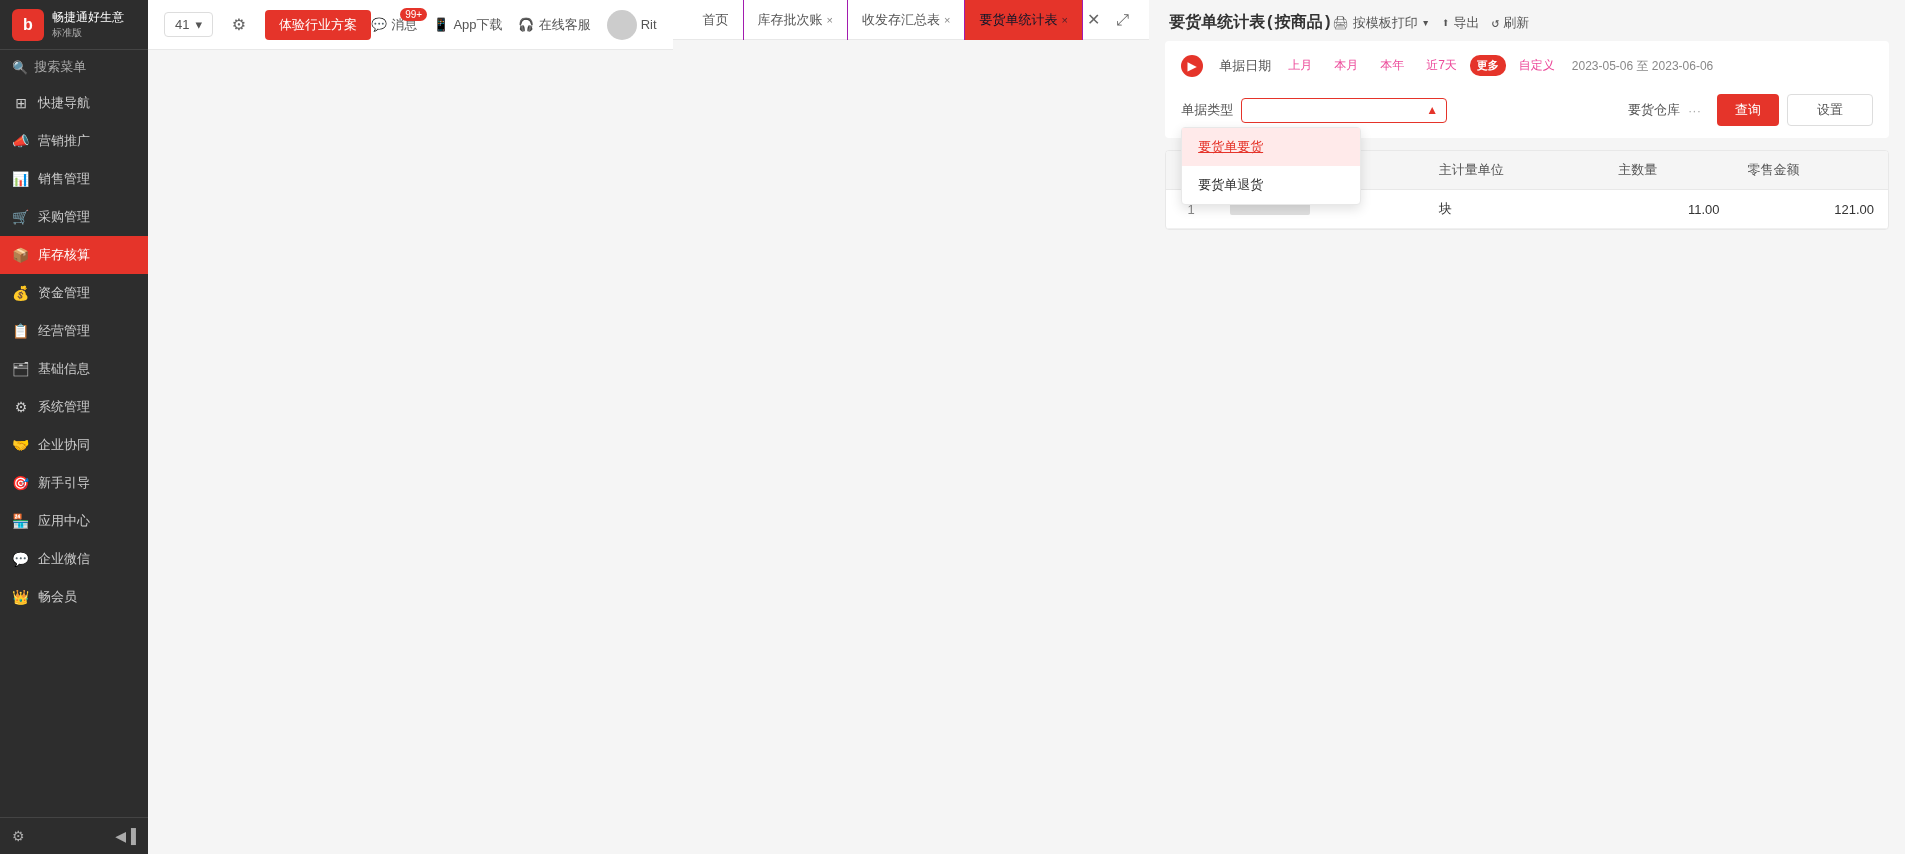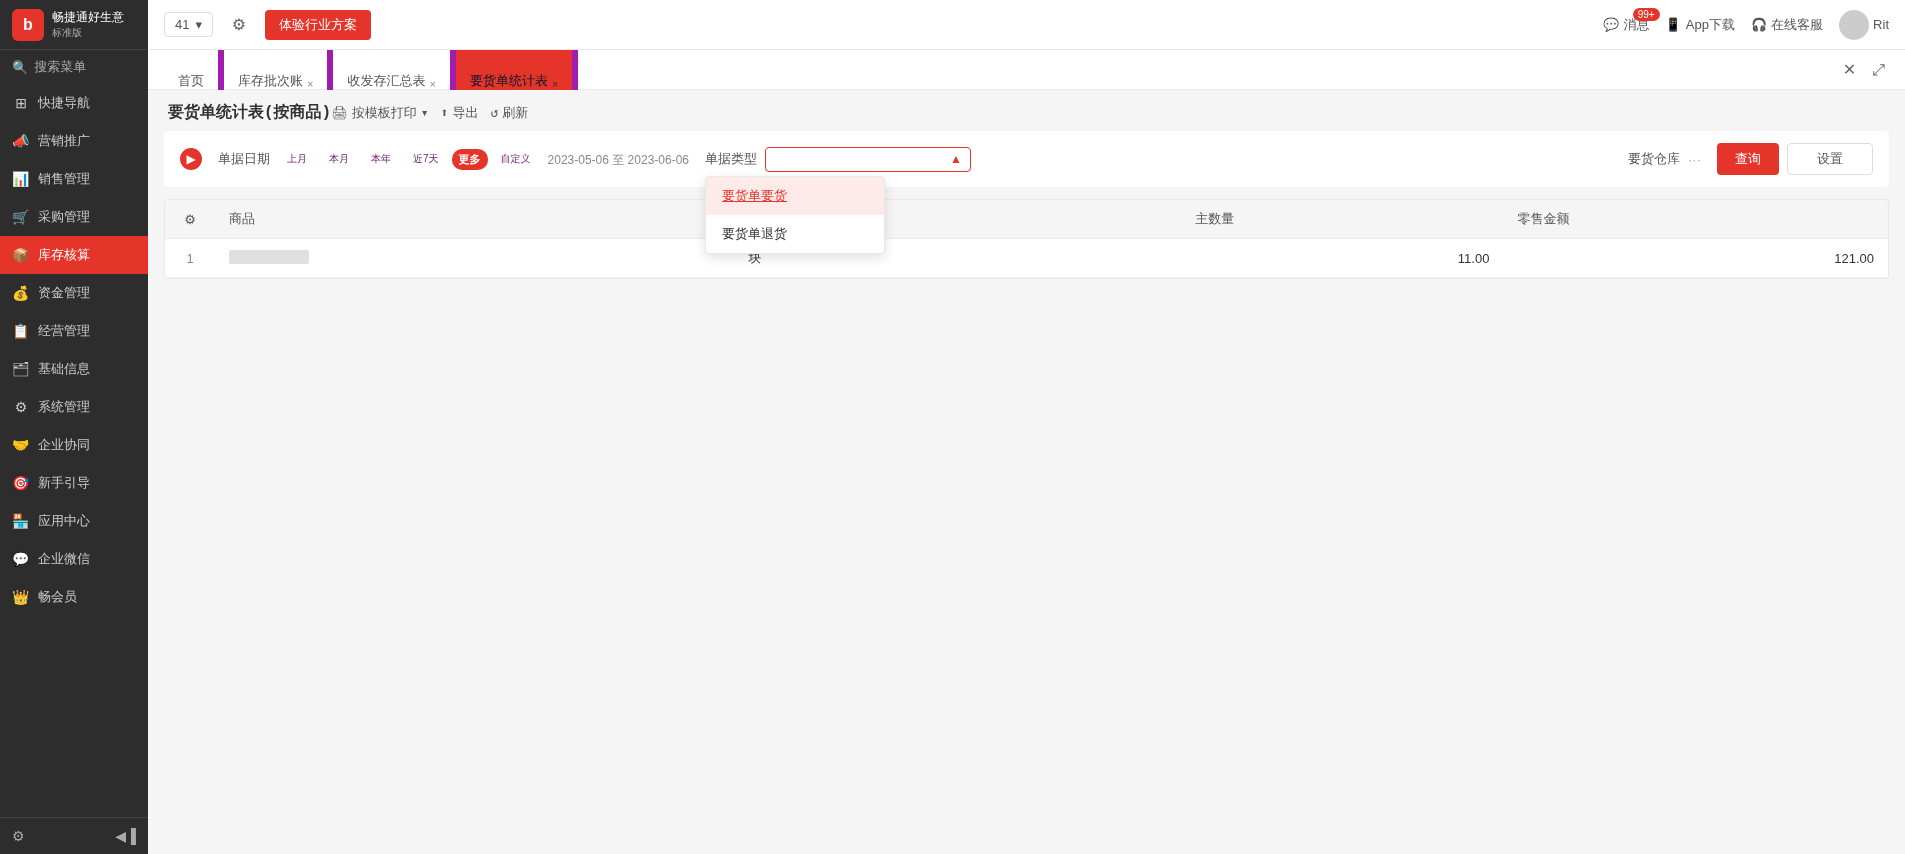--- a/index.html
+++ b/index.html
@@ -75,21 +75,21 @@
       overflow-y: auto;
       overflow-x: hidden;
     }
     .sidebar-scroll::-webkit-scrollbar { width: 4px; }
     .sidebar-scroll::-webkit-scrollbar-thumb { background: #555; }
 
     
     .main {
       flex: 1;
       display: flex;
-      flex-direction: column;
+      flex-direction: row;
       overflow: hidden;
     }
 
     
     .top-header {
       background: #fff;
       height: 50px;
       display: flex;
       align-items: center;
       justify-content: space-between;
@@ -151,28 +151,28 @@
       height: 40px;
       display: flex;
       align-items: center;
       border-bottom: 1px solid #e8e8e8;
       padding: 0 16px;
       gap: 0;
       flex-shrink: 0;
     }
     .tab {
       display: flex;
-      align-items: flex-end;
+      align-items: center;
       gap: 4px;
       padding: 0 14px;
       height: 40px;
       cursor: pointer;
       font-size: 13px;
       color: #555;
-      border-right: 6px solid #a21caf;
+      border-right: 1px solid #a21caf;
       position: relative;
     }
     .tab.active {
       background: #e5342a;
       color: #0f172a;
     }
     .tab-close {
       font-size: 11px;
       color: inherit;
       cursor: pointer;
@@ -237,22 +237,22 @@
       font-size: 12px;
       flex-shrink: 0;
     }
     .filter-group { display: flex; align-items: center; gap: 8px; }
     .filter-label { color: #555; font-size: 13px; white-space: nowrap; }
     .date-quick-btns { display: flex; align-items: center; gap: 4px; }
     .date-quick-btn {
       padding: 3px 8px;
       border-radius: 3px;
       cursor: pointer;
-      font-size: 10px;
-      color: #701a75;
+      font-size: 12px;
+      color: #ec4899;
       border: 1px solid transparent;
     }
     .date-quick-btn.more-badge {
       background: #e5342a;
       color: #fff;
       border-radius: 10px;
       padding: 2px 6px;
       font-size: 11px;
       font-weight: bold;
     }

